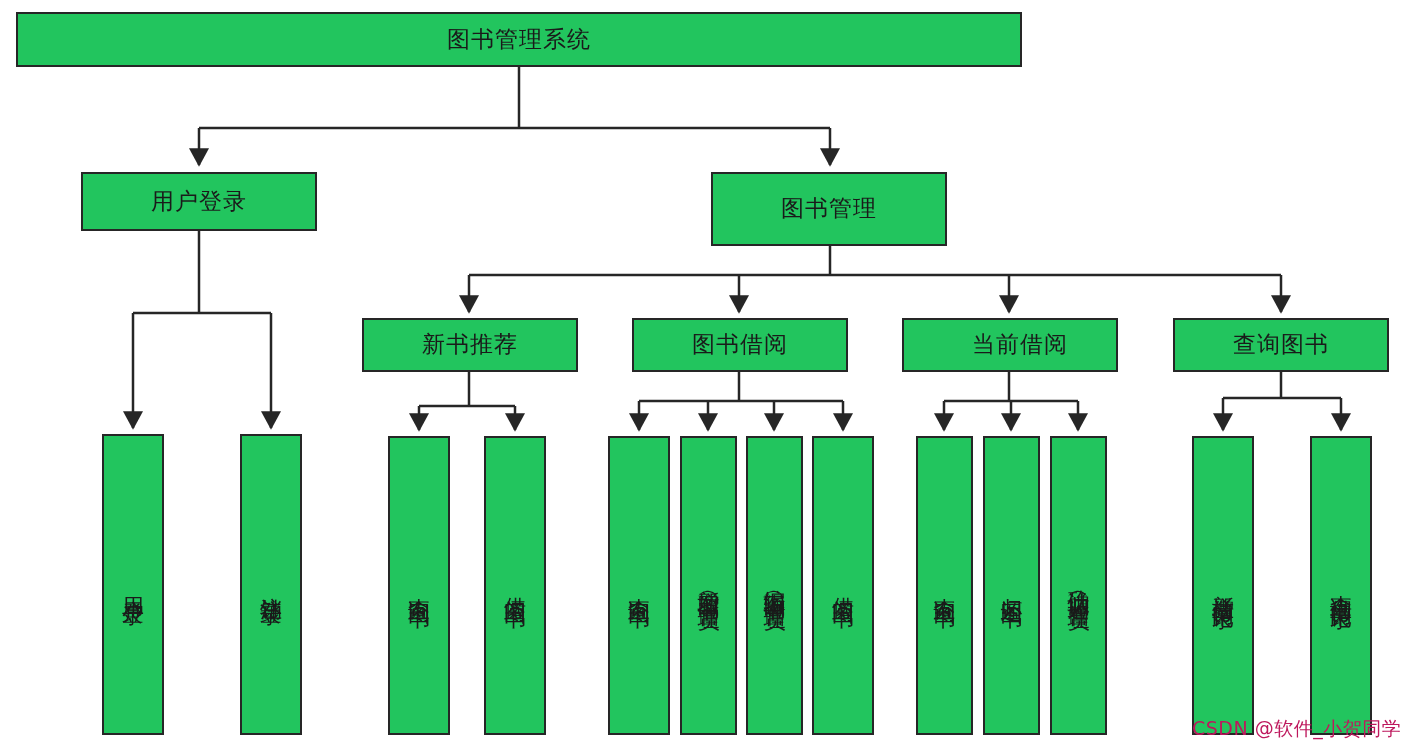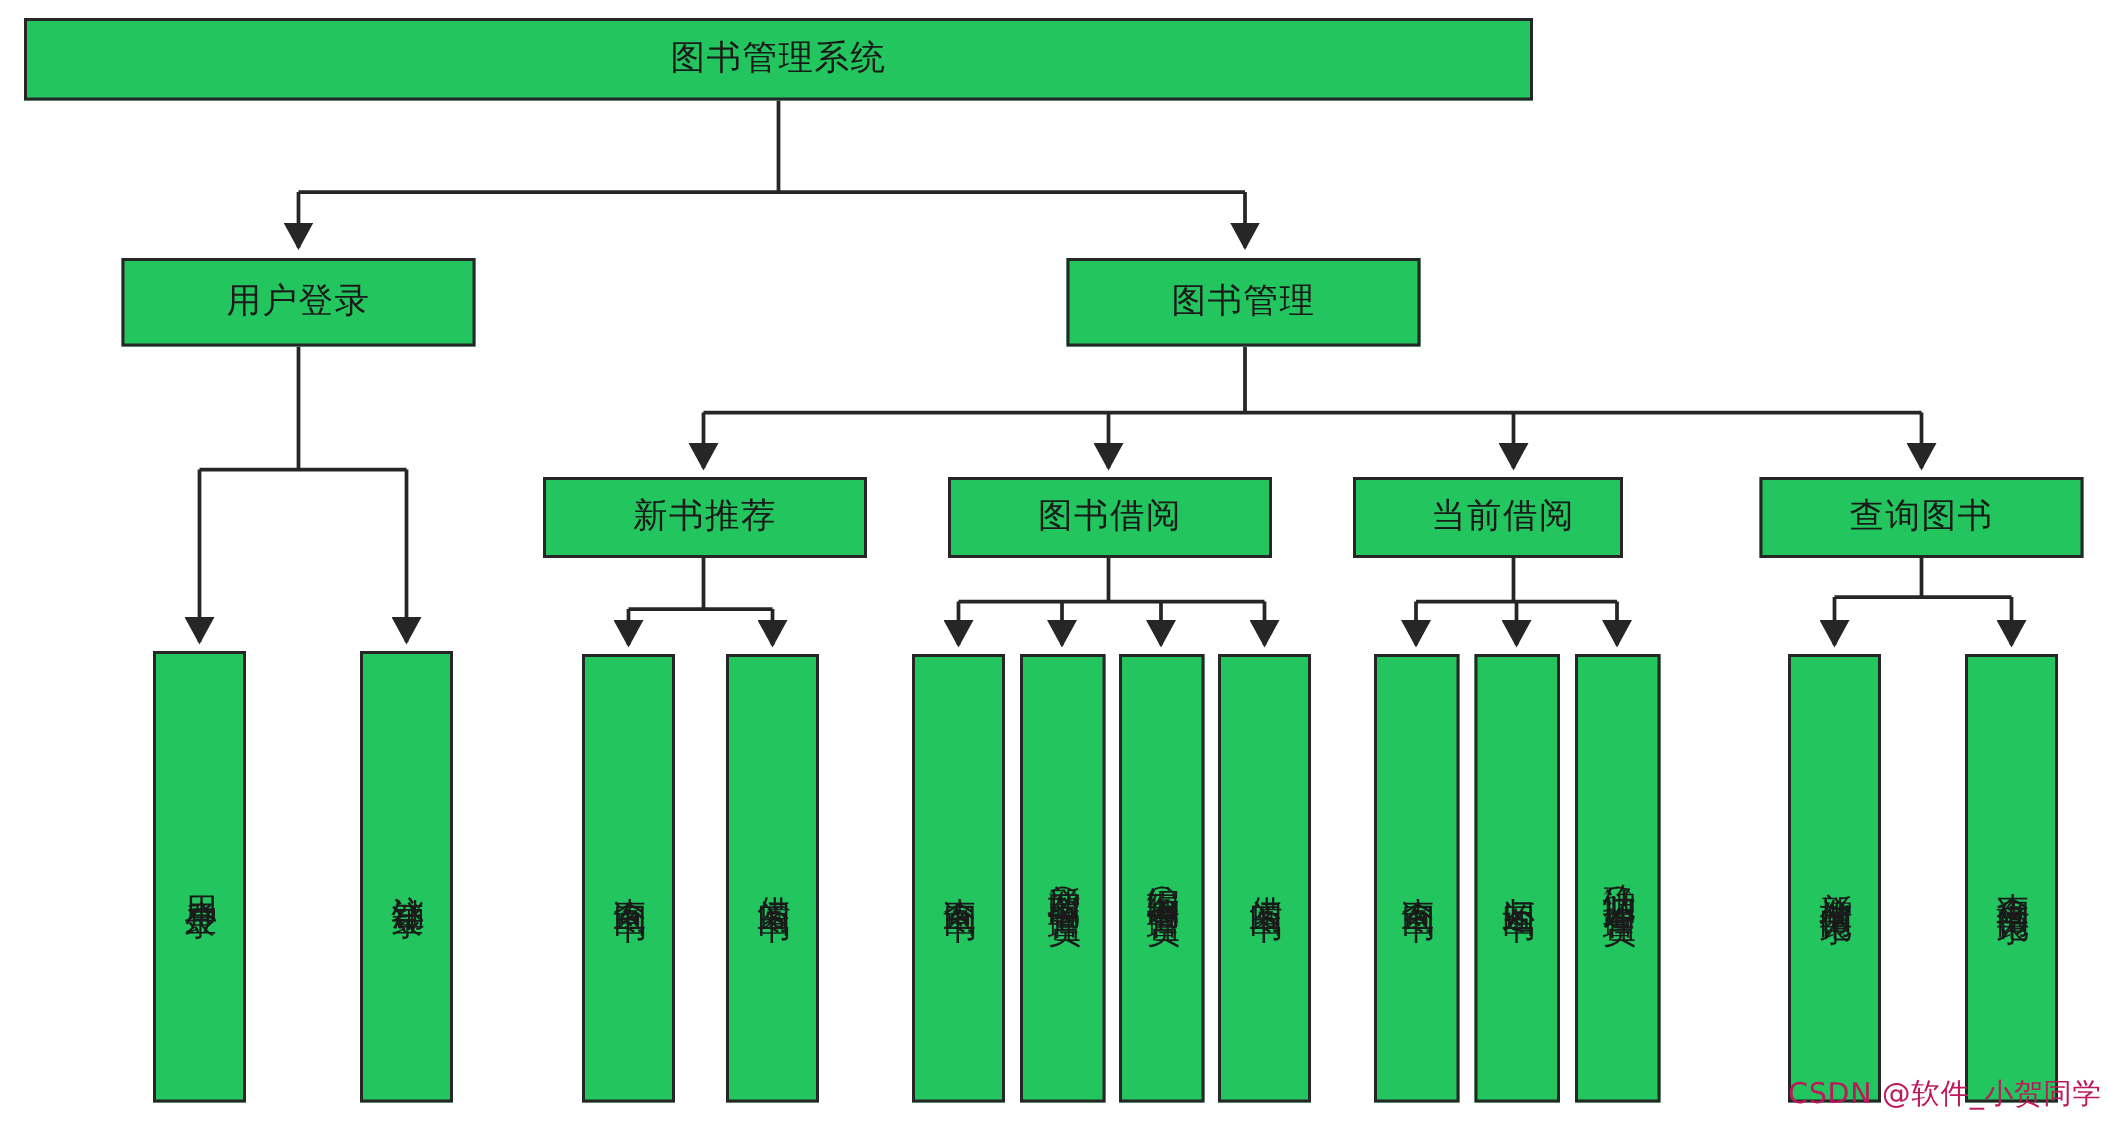--- a/index.html
+++ b/index.html
@@ -122,31 +122,31 @@
     </g>
   </svg>
 
   <div class="node horiz" style="left:16px; top:12px; width:1006px; height:55px;">
     <span class="node-label">图书管理系统</span>
   </div>
 
   <div class="node horiz" style="left:81px; top:172px; width:236px; height:59px;">
     <span class="node-label">用户登录</span>
   </div>
-  <div class="node horiz" style="left:711px; top:172px; width:236px; height:59px;">
+  <div class="node horiz" style="left:711px; top:172px; width:236px; height:74px;">
     <span class="node-label">图书管理</span>
   </div>
 
   <div class="node horiz" style="left:362px; top:318px; width:216px; height:54px;">
     <span class="node-label">新书推荐</span>
   </div>
   <div class="node horiz" style="left:632px; top:318px; width:216px; height:54px;">
     <span class="node-label">图书借阅</span>
   </div>
-  <div class="node horiz" style="left:902px; top:318px; width:180px; height:54px;padding-left:20px;">
+  <div class="node horiz" style="left:902px; top:318px; width:216px; height:54px;padding-left:20px;">
     <span class="node-label">当前借阅</span>
   </div>
   <div class="node horiz" style="left:1173px; top:318px; width:216px; height:54px;">
     <span class="node-label">查询图书</span>
   </div>
 
   <div class="node vert" style="left:102px; top:434px; width:62px; height:301px;">
     <span class="node-label">用户登录</span>
   </div>
   <div class="node vert" style="left:240px; top:434px; width:62px; height:301px;">

